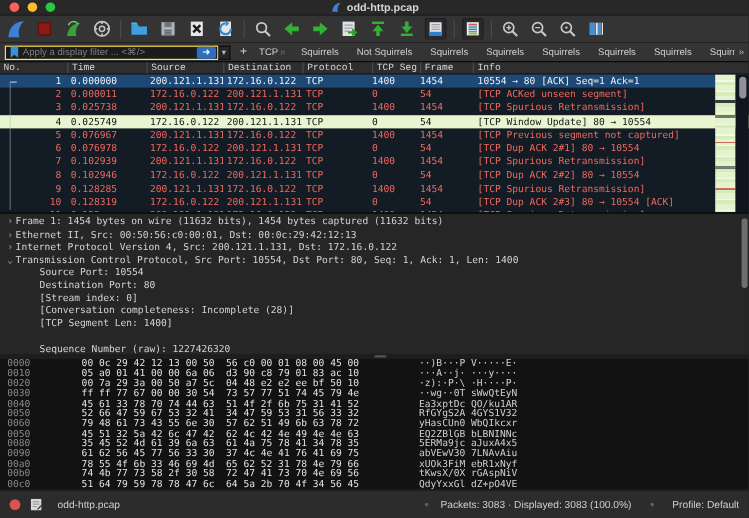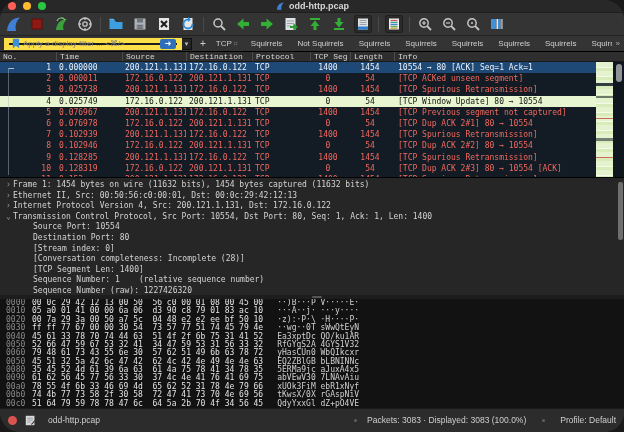--- a/index.html
+++ b/index.html
@@ -1,17 +1,17 @@
 <!DOCTYPE html>
 <html><head>
 <meta charset="utf-8">
 <style>
   html,body{margin:0;padding:0;background:#1a1a1a;}
   .app{position:relative;width:624px;height:432px;background:#2c2c2c;overflow:hidden;
-       font-family:"Liberation Sans",sans-serif;color:#d4d4d4;border-radius:20px;}
+       font-family:"Liberation Sans",sans-serif;color:#d4d4d4;}
 
   
   .titlebar{height:13px;background:#282828;display:flex;align-items:center;position:relative;
             border-bottom:1px solid #1f1f1f;box-sizing:border-box;}
   .tl{width:8px;height:8px;border-radius:50%;margin-left:7px;}
   .tl.red{background:#ff5f57;margin-left:8px;}
   .tl.yellow{background:#febc2e;}
   .tl.green{background:#28c840;}
   .title-wrap{position:absolute;left:0;right:0;top:0;bottom:0;display:flex;align-items:center;
               justify-content:center;gap:4px;pointer-events:none;}
@@ -20,21 +20,21 @@
   
   .toolbar{height:23px;background:#343434;display:flex;align-items:center;padding:0 4px;gap:6px;
            border-bottom:1px solid #222;box-sizing:border-box;}
   .tbi{width:18px;height:18px;display:flex;align-items:center;justify-content:center;flex:0 0 auto;}
   .tbi.pressed{background:#2a2a2a;border:1px solid #202020;box-sizing:border-box;border-radius:2px;}
   .tsep{width:1px;height:15px;background:#4a4a4a;flex:0 0 auto;}
 
   
   .filterbar{height:16px;background:#343434;display:flex;align-items:center;padding:0 4px;
              border-bottom:1px solid #000;box-sizing:border-box;font-size:8px;}
-  .fwrap{display:flex;align-items:center;background:#1c1c1c;border:5px solid #fde047;
+  .fwrap{display:flex;align-items:center;background:#1c1c1c;border:1px solid #fde047;
          height:12px;width:178px;box-sizing:border-box;}
   .fwrap input{flex:1;background:transparent;border:none;outline:none;color:#9a9a9a;
                font-size:8px;font-family:"Liberation Sans",sans-serif;padding:0 2px;min-width:0;}
   .fwrap input::placeholder{color:#7f7f7f;}
   .applybtn{width:16px;height:10px;background:#2d6fbd;border-radius:2px;color:#fff;display:flex;
             align-items:center;justify-content:center;font-size:8px;margin-right:1px;}
   .fcaret{width:10px;height:12px;display:flex;align-items:center;justify-content:center;
           color:#bdbdbd;font-size:7px;border:1px solid #101010;border-left:none;background:#262626;box-sizing:border-box;}
   .fplus{margin:0 6px 0 8px;color:#cfcfcf;font-size:10px;}
   .fbuttons{display:flex;align-items:center;gap:13px;flex:1;overflow:hidden;margin-left:4px;}
@@ -49,21 +49,21 @@
          border-bottom:1px solid #1a1a1a;box-sizing:border-box;font-family:Liberation Mono, monospace;}
   .phead div{padding-left:3px;border-left:1px solid #4b4b4b;overflow:hidden;white-space:nowrap;}
   .phead div:first-child{border-left:none;}
   .rows{height:115px;overflow:hidden;position:relative;
         font-family:"DejaVu Sans Mono",monospace;font-size:8px;}
   .prow{display:grid;grid-template-columns:56px 66px 64px 66px 58px 40px 44px 1fr;
         height:11.2px;line-height:11.2px;white-space:nowrap;color:#f0685e;}
   .prow div{overflow:hidden;}
   .prow .c-no{text-align:right;padding-right:5px;}
   .prow .c-time,.prow .c-src,.prow .c-dst,.prow .c-proto{padding-left:3px;}
-  .prow .c-seg,.prow .c-len{text-align:center;padding-right:4px;}
+  .prow .c-seg,.prow .c-len{text-align:left;padding-right:4px;}
   .prow .c-info{padding-left:4px;}
   .prow.selected{background:#1e4976;color:#edf2f8;}
   .prow.good{background:#e7f5d0;color:#101510;}
   .gutter{position:absolute;left:8px;top:6px;height:106px;width:5px;
           border-left:1px solid rgba(170,185,195,.45);border-top:1px solid rgba(220,228,235,.75);}
   .minimap{position:absolute;right:11px;top:0;bottom:0;width:17px;
     background:
       linear-gradient(180deg,
         rgba(19,28,37,0) 0 21px, rgba(19,28,37,.85) 21px 24px,
         rgba(19,28,37,0) 24px 34px, rgba(19,28,37,.55) 34px 36px,
@@ -85,21 +85,21 @@
   .dline.d1{padding-left:24px;}
   .dthumb{position:absolute;right:1px;top:4px;width:5px;height:58px;background:#6e6e6e;border-radius:2px;}
 
   
   .splitter{height:4px;background:#1d1d1d;position:relative;}
   .splitter .dot{position:absolute;left:50%;top:1px;width:10px;height:2px;border-radius:1px;background:#555;}
 
   
   .hexpane{height:109px;background:#121212;font-family:"DejaVu Sans Mono",monospace;
            font-size:8px;overflow:hidden;padding-left:6px;box-sizing:border-box;}
-  .hrow{height:8.38px;line-height:8.38px;white-space:pre;display:flex;}
+  .hrow{height:8.38px;line-height:8.38px;white-space:pre;display:flex;gap:36px;}
   .hrow .off{color:#8a8a8a;width:26px;flex:0 0 auto;}
   .hrow .hx{color:#e3e3e3;}
   .hrow .asc{color:#d0d0d0;margin-left:14px;}
 
   
   .statusbar{height:23px;background:#2c2c2c;border-top:1px solid #1a1a1a;display:flex;
              align-items:center;font-size:8.5px;color:#cfcfcf;padding:0 8px;box-sizing:border-box;}
   .exdot{width:9px;height:9px;border-radius:50%;background:#d9534f;flex:0 0 auto;}
   .cmticon{margin-left:8px;flex:0 0 auto;}
   .sfile{margin-left:12px;}
@@ -328,21 +328,21 @@
   </div>
 
   <div class="plist">
     <div class="phead">
       <div>No.</div>
       <div>Time</div>
       <div>Source</div>
       <div>Destination</div>
       <div>Protocol</div>
       <div>TCP Seg Len</div>
-      <div>Length</div>
+      <div>Frame</div>
       <div>Info</div>
     </div>
     <div class="rows">
 
         <div class="prow selected">
           <div class="c-no">1</div>
           <div class="c-time">0.000000</div>
           <div class="c-src">200.121.1.131</div>
           <div class="c-dst">172.16.0.122</div>
           <div class="c-proto">TCP</div>
@@ -511,21 +511,20 @@
         <span class="dtext">[Conversation completeness: Incomplete (28)]</span>
       </div>
 
       <div class="dline d1">
         <span class="arrow"></span>
         <span class="dtext">[TCP Segment Len: 1400]</span>
       </div>
 
       <div class="dline d1">
         <span class="arrow"></span>
-        <span class="dtext">Sequence Number: 1    (relative sequence number)</span>
       </div>
 
       <div class="dline d1">
         <span class="arrow"></span>
         <span class="dtext">Sequence Number (raw): 1227426320</span>
       </div>
 
     <div class="dthumb"></div>
   </div>
 

